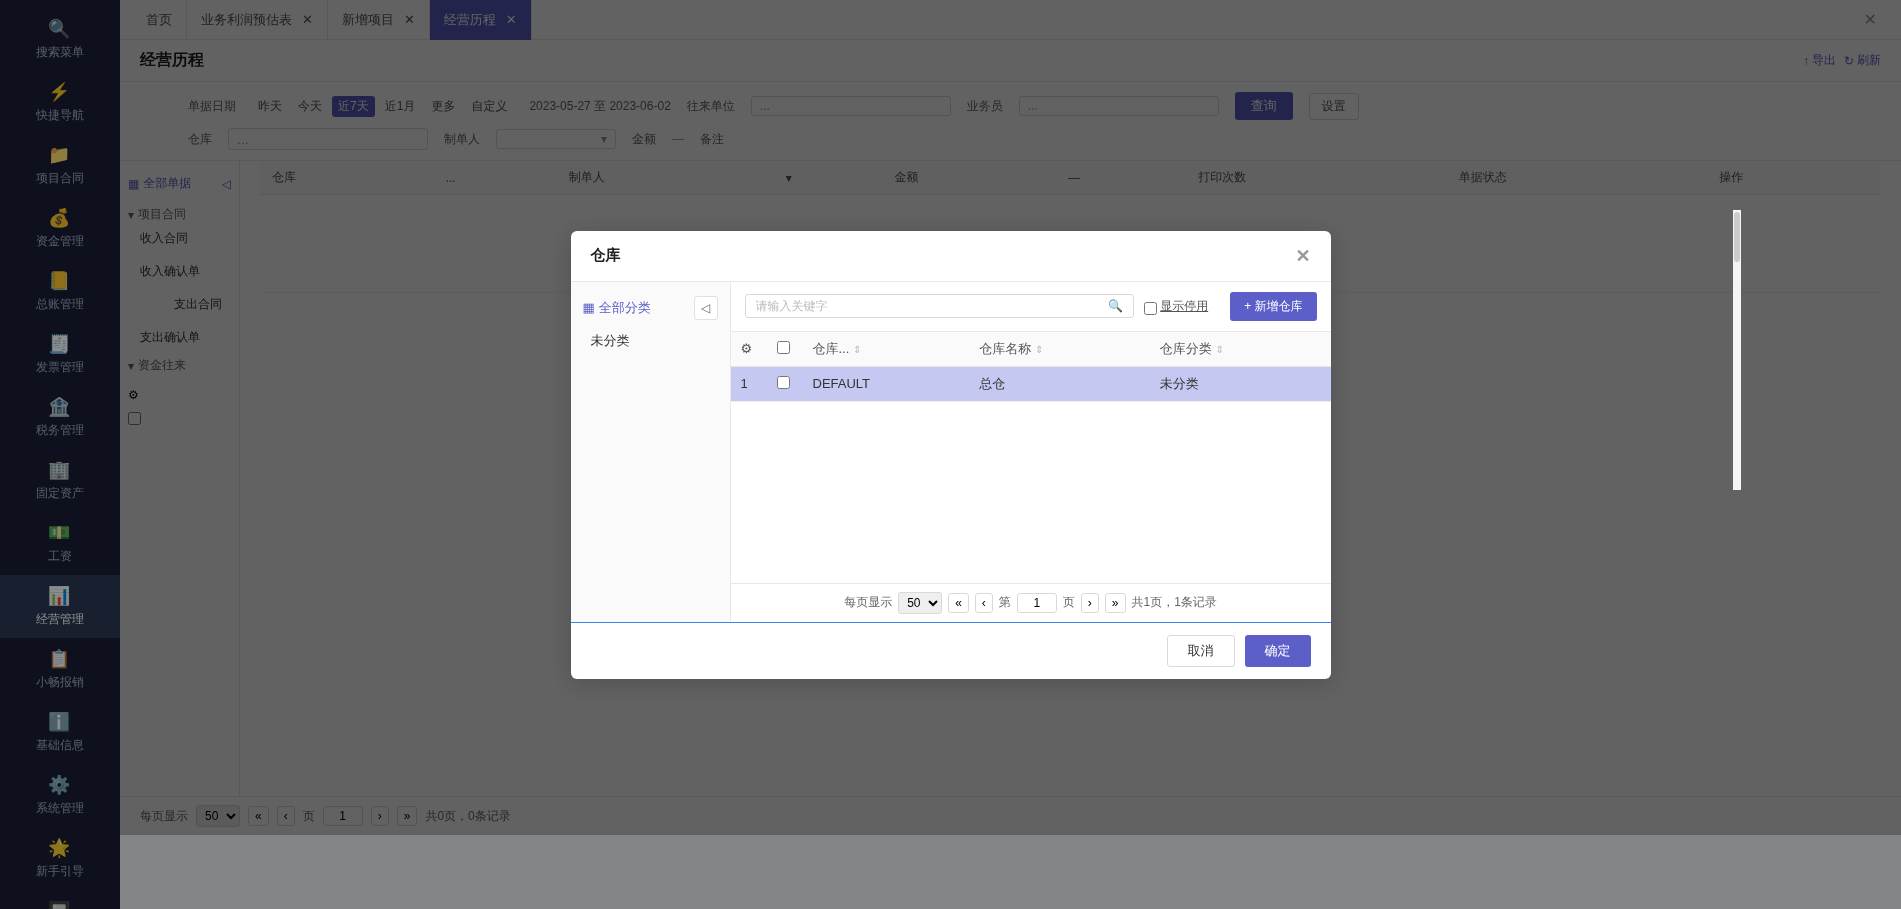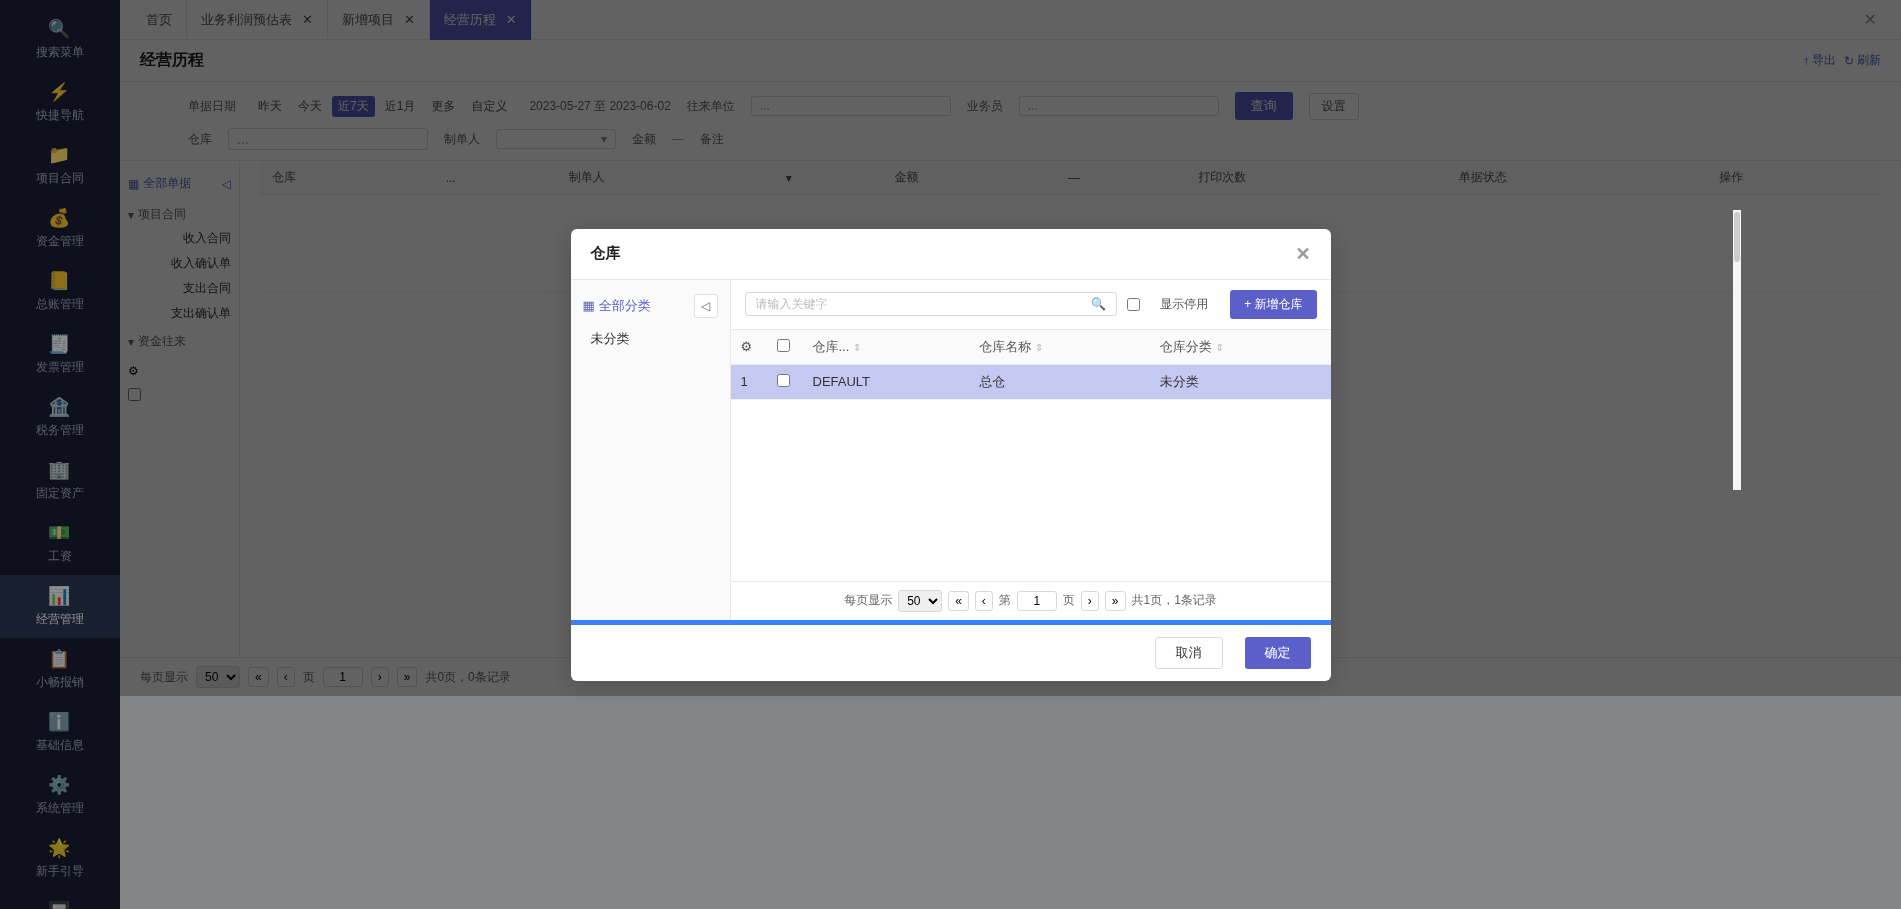--- a/index.html
+++ b/index.html
@@ -28,21 +28,21 @@
       gap: 4px;
     }
     .sidebar-item.active { color: #fff; background: #2d3a57; }
     .sidebar-item .s-icon { font-size: 18px; }
 
     
     .main {
       flex: 1;
       display: flex;
       flex-direction: column;
-      height: 696px;
+      height: 835px;
       overflow: hidden;
       background: #f0f2f5;
     }
 
     
     .tab-bar {
       background: #fff;
       display: flex;
       align-items: center;
       height: 40px;
@@ -325,25 +325,26 @@
     .modal-search input {
       border: none;
       outline: none;
       font-size: 12px;
       flex: 1;
       color: #333;
     }
     .modal-search input::placeholder { color: #bbb; }
     .show-disabled {
       display: flex;
-      align-items: center;
-      gap: 20px;
+      align-items: flex-end;
+      gap: 3px;
       font-size: 12px;
       color: #555;
       white-space: nowrap;
+      text-decoration: underline;
     }
     .btn-add-warehouse {
       background: #5b5fc7;
       color: #fff;
       border: none;
       padding: 6px 14px;
       border-radius: 3px;
       font-size: 12px;
       cursor: pointer;
       white-space: nowrap;
@@ -404,22 +405,22 @@
       padding: 2px 4px;
       text-align: center;
       font-size: 12px;
     }
 
     
     .modal-footer {
       display: flex;
       justify-content: flex-end;
       padding: 12px 20px;
-      gap: 22px;
-      border-top: 5px solid #3b82f6;
+      gap: 10px;
+      border-top: 1px solid #3b82f6;
     }
     .btn-cancel {
       border: 1px solid #d9d9d9;
       background: #fff;
       color: #333;
       padding: 6px 20px;
       border-radius: 3px;
       font-size: 13px;
       cursor: pointer;
     }
@@ -588,21 +589,21 @@
       <div style="display:flex;align-items:center;padding:6px 8px;color:#5b5fc7;font-size:12px;gap:4px;">
         <span>▦</span>
         <span>全部单据</span>
         <span style="margin-left:auto;">◁</span>
       </div>
       <div style="padding:4px 8px;">
         <div style="display:flex;align-items:center;gap:4px;color:#666;padding:4px 0;cursor:pointer;">
           <span>▾</span>
           <span>项目合同</span>
         </div>
-        <div style="padding-left:12px;display:flex;flex-direction:column;gap:2px;text-align:right;">
+        <div style="padding-left:12px;display:flex;flex-direction:column;gap:10px;">
           <div style="padding:3px 0;cursor:pointer;color:#333;">收入合同</div>
           <div style="padding:3px 0;cursor:pointer;color:#333;">收入确认单</div>
           <div style="padding:3px 0;cursor:pointer;color:#333;margin-left:34px;">支出合同</div>
           <div style="padding:3px 0;cursor:pointer;color:#333;">支出确认单</div>
         </div>
         <div style="display:flex;align-items:center;gap:4px;color:#666;padding:4px 0;cursor:pointer;margin-top:4px;">
           <span>▾</span>
           <span>资金往来</span>
         </div>
       </div>

